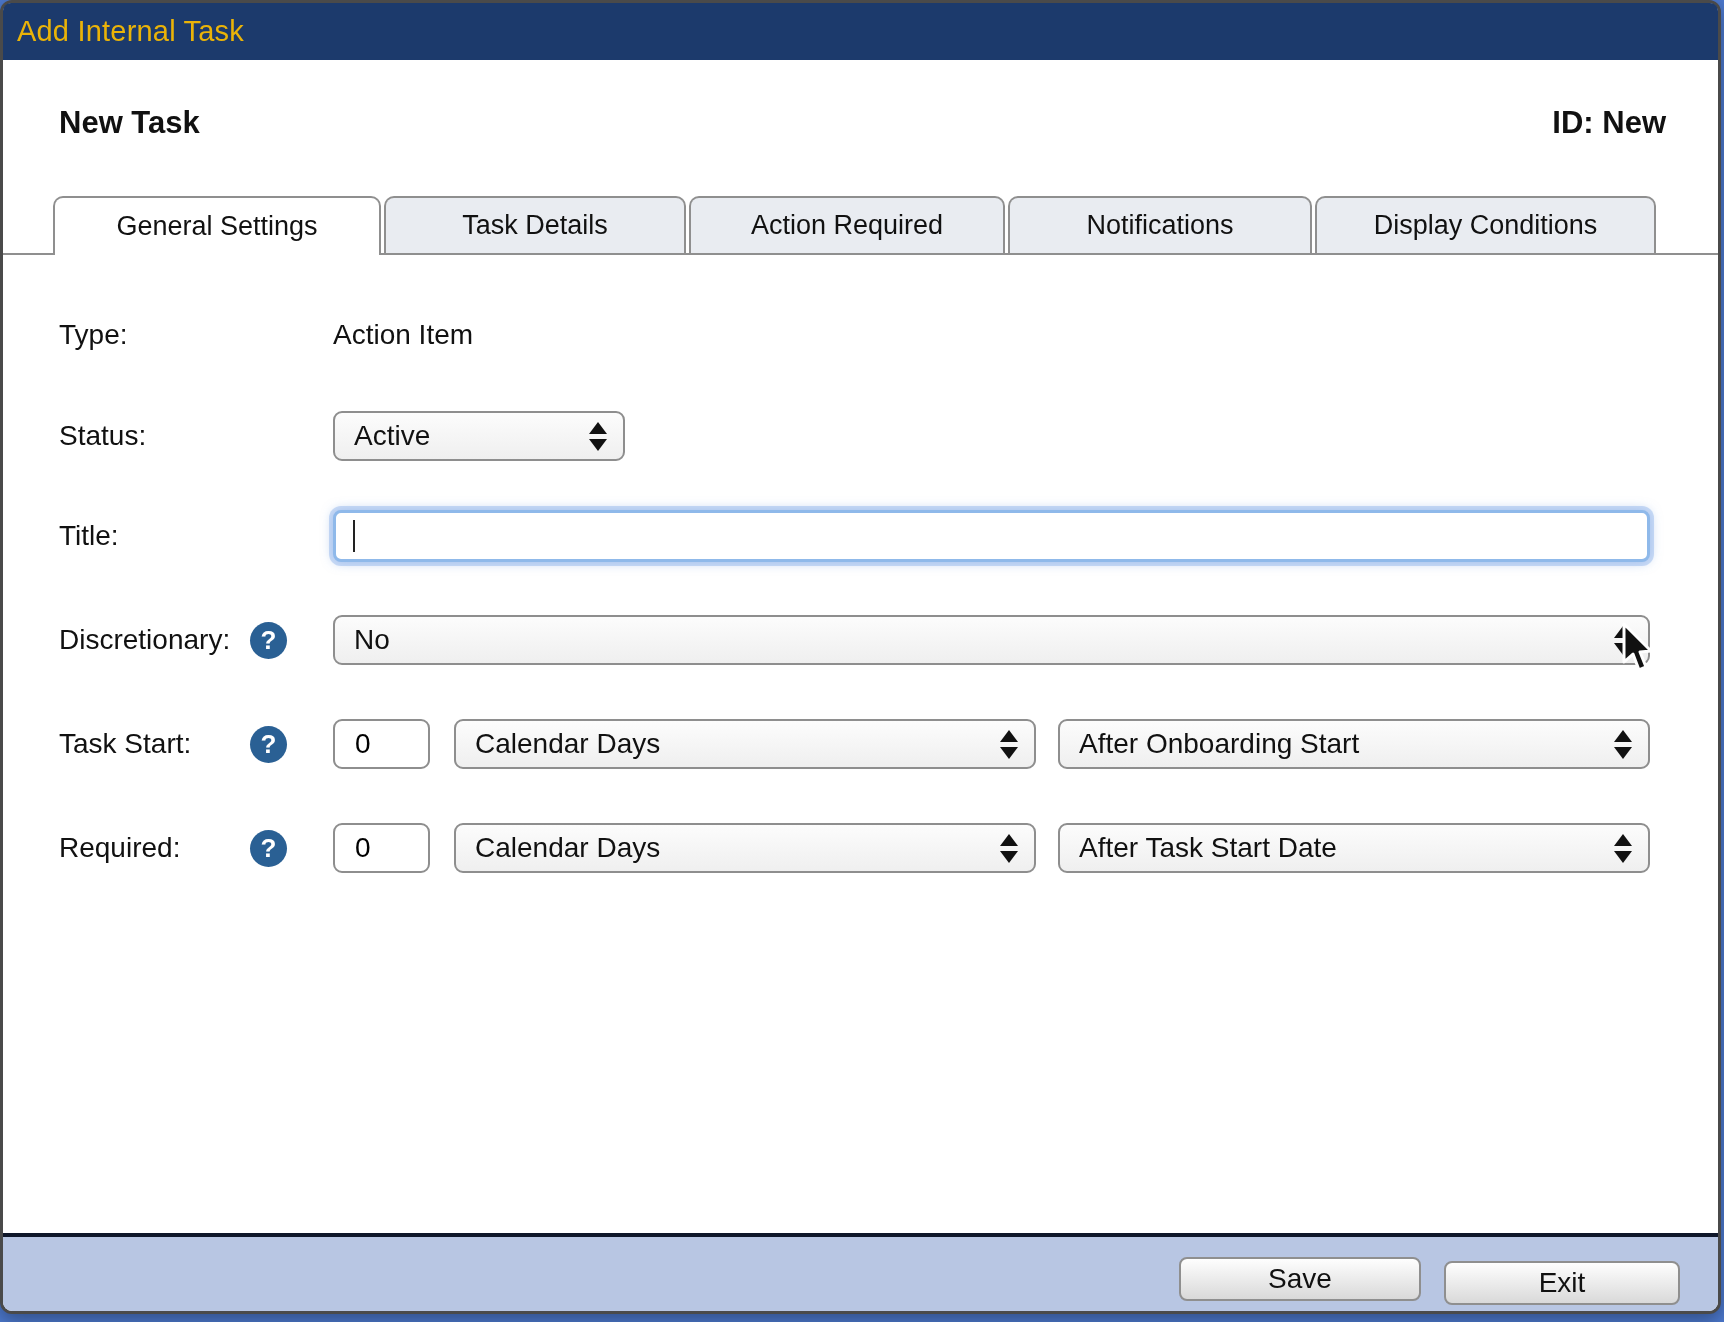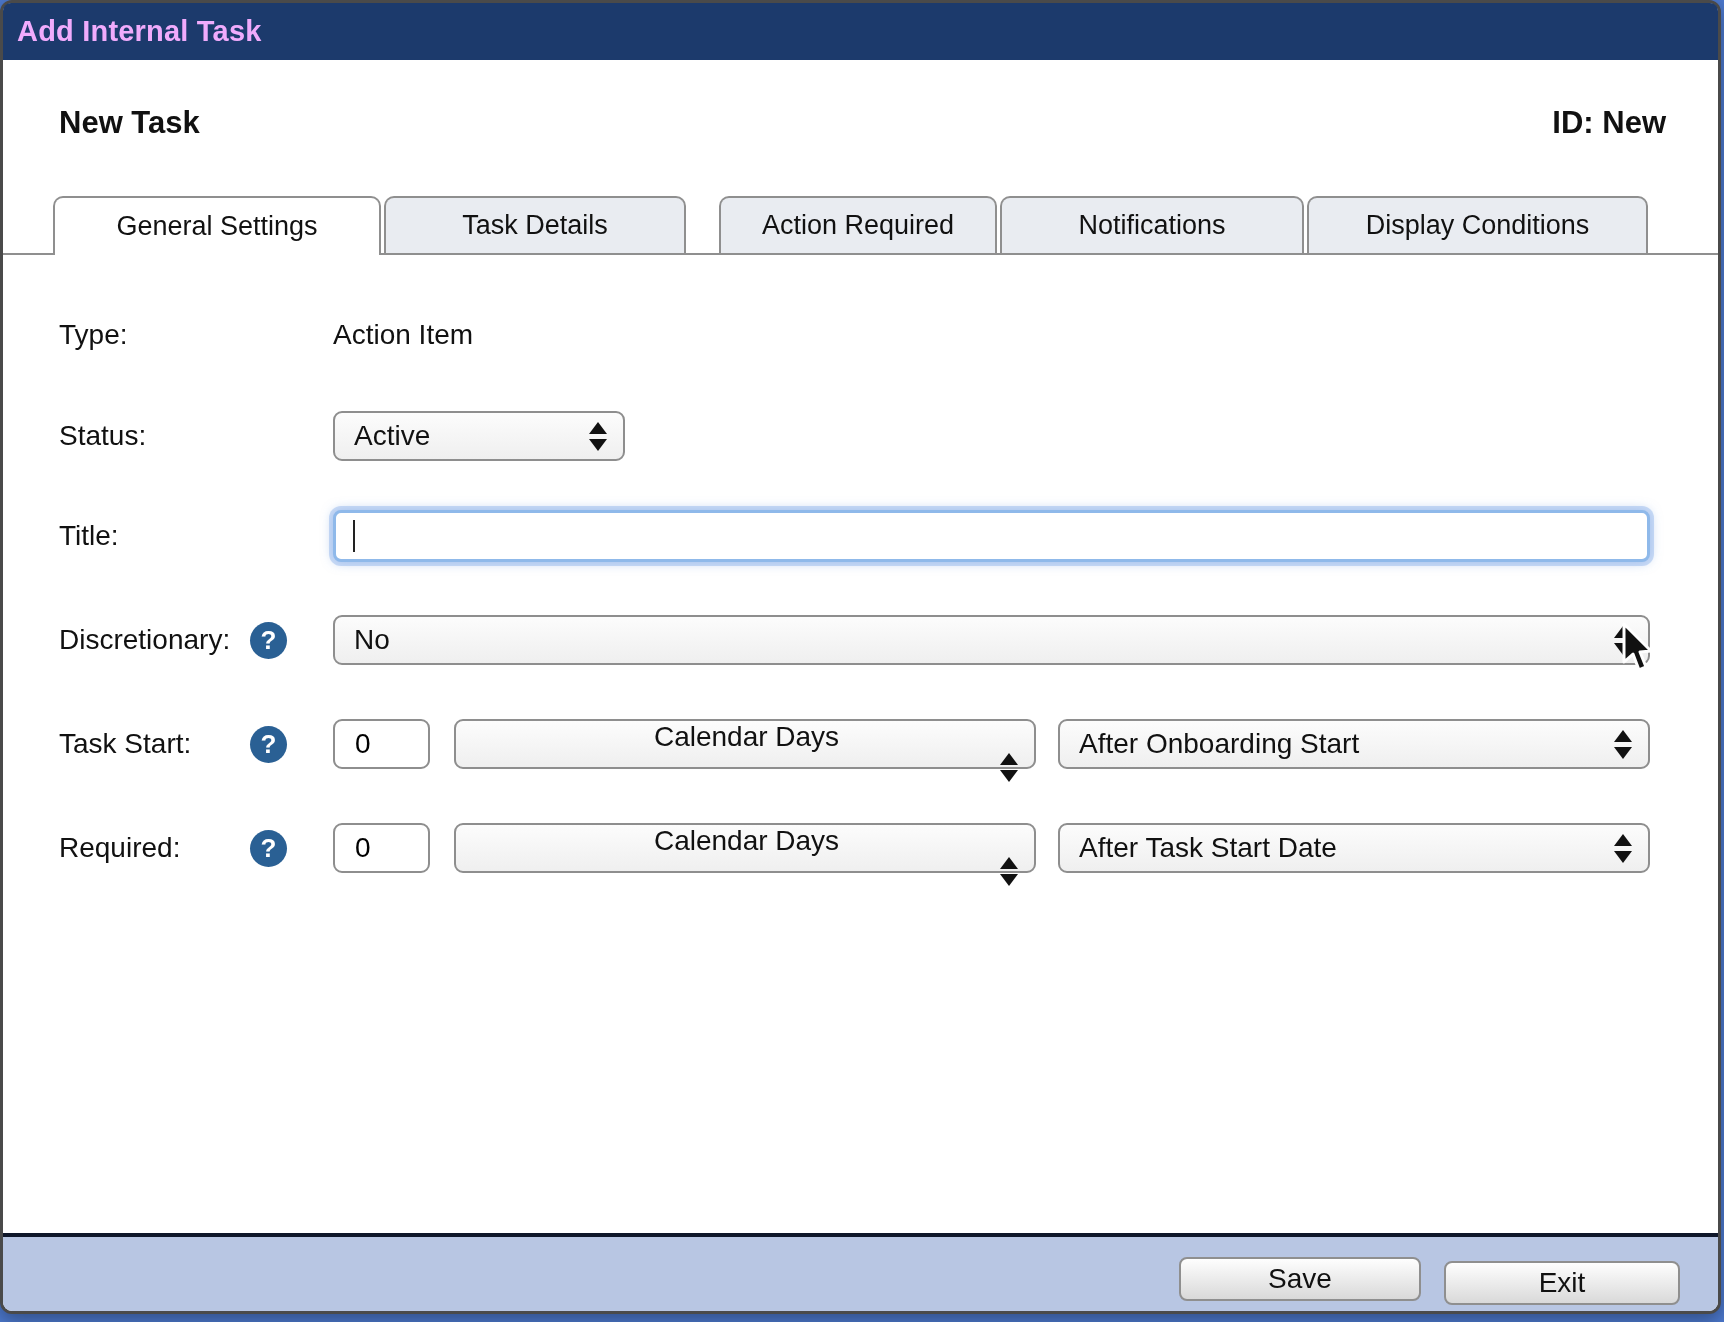--- a/index.html
+++ b/index.html
@@ -23,21 +23,21 @@
   }
 
   
   .titlebar {
     position: absolute; left: 0; top: 0; right: 0;
     height: 57px;
     background: #1c3a6c;
     border-radius: 8px 8px 0 0;
     display: flex; align-items: center;
     padding-left: 14px;
-    color: #f0abfc; font-weight: bold; font-size: 29px;
+    color: #eab308; font-weight: normal; font-size: 29px;
     letter-spacing: .2px;
   }
 
   
   .header-row {
     position: absolute; left: 56px; right: 52px; top: 102px;
     display: flex; justify-content: space-between; align-items: center;
     font-size: 31px; font-weight: bold;
   }
 
@@ -59,21 +59,21 @@
     border-radius: 10px 10px 0 0;
     background: #e9ecf1;
     display: flex; align-items: center; justify-content: center;
     font-size: 27px; cursor: default;
   }
   .tab.active {
     background: #ffffff; z-index: 2; height: 59px;
   }
   .tab-gs { width: 328px; }
   .tab-td { width: 302px; }
-  .tab-ar { width: 278px; margin-left: 30px; }
+  .tab-ar { width: 316px; }
   .tab-nf { width: 304px; }
   .tab-dc { width: 341px; }
 
   
   .row {
     position: absolute; left: 56px; right: 68px;
     height: 50px;
     display: flex; align-items: center;
     font-size: 28px;
   }
@@ -101,21 +101,21 @@
     padding: 0 16px 0 19px;
     font-size: 28px;
     cursor: default;
   }
   .sel .spin { margin-left: auto; display: flex; flex-direction: column; align-items: center; gap: 5px; padding-left: 12px; }
   .tri-up   { width: 0; height: 0; border-left: 9px solid transparent; border-right: 9px solid transparent; border-bottom: 12px solid #111; }
   .tri-down { width: 0; height: 0; border-left: 9px solid transparent; border-right: 9px solid transparent; border-top: 12px solid #111; }
 
   .sel-status { width: 292px; }
   .sel-wide   { width: 1323px; }
-  .sel-unit   { width: 585px; margin-right: 22px; flex-direction: column; }
+  .sel-unit   { width: 585px; margin-right: 22px; }
   .sel-ref    { width: 595px; }
 
   .num-input {
     width: 97px; height: 50px;
     border: 2px solid #8e8e8e; border-radius: 9px;
     background: #fff;
     font-size: 28px; font-family: inherit;
     padding: 0 0 0 20px;
     margin-right: 24px;
     outline: none;

